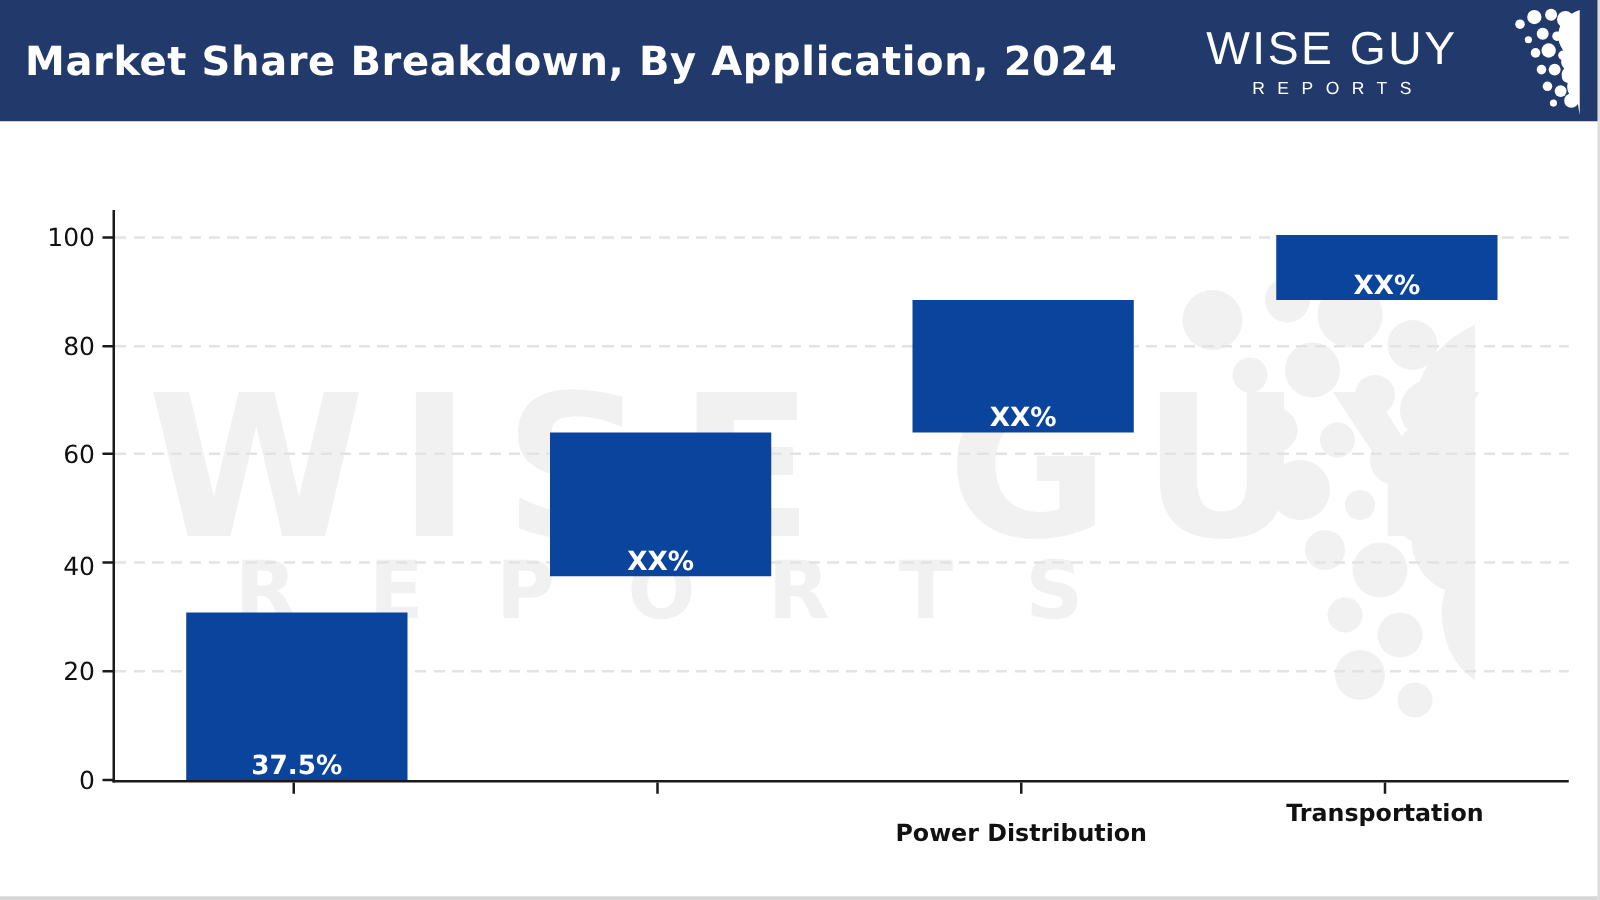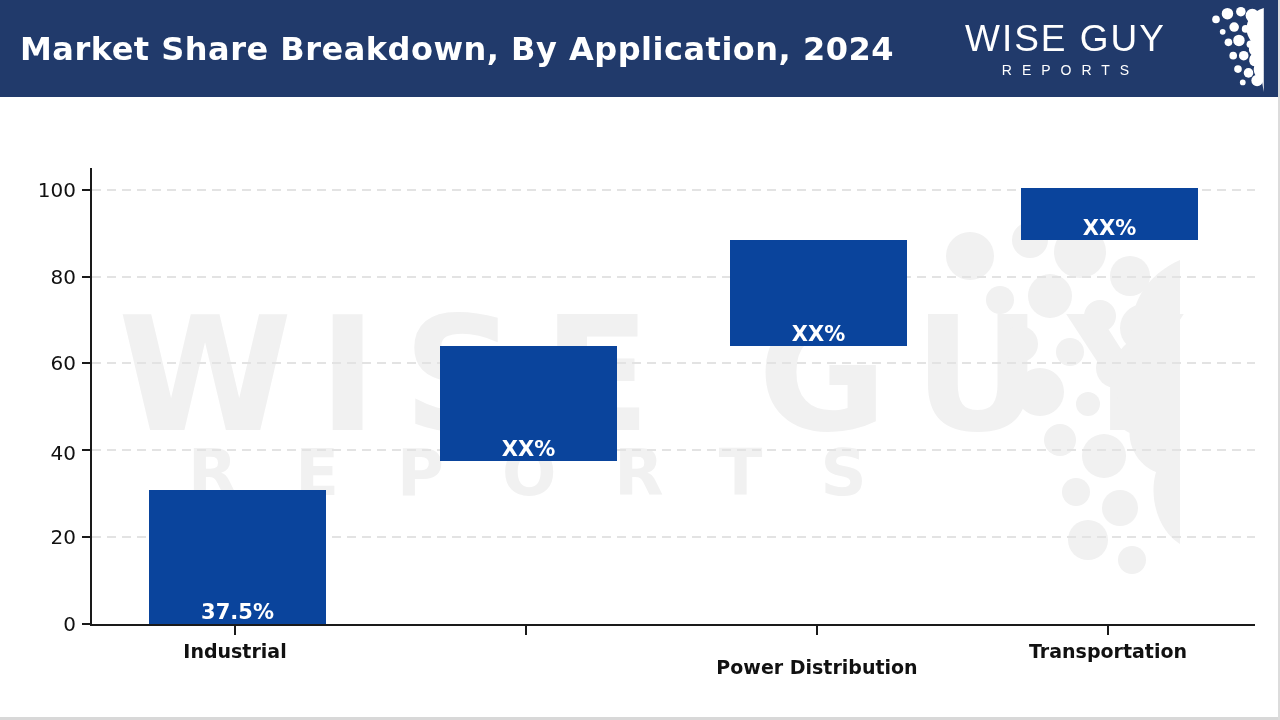--- a/index.html
+++ b/index.html
@@ -131,19 +131,18 @@
     <div class="ytick-label" style="left: 4px; top: 527.143px;">20</div>
     <div class="ytick-mark" style="left: 82px; top: 449.286px;"></div>
     <div class="ytick-label" style="left: 4px; top: 443px;">40</div>
     <div class="ytick-mark" style="left: 82px; top: 362.429px;"></div>
     <div class="ytick-label" style="left: 4px; top: 353.429px;">60</div>
     <div class="ytick-mark" style="left: 82px; top: 275.571px;"></div>
     <div class="ytick-label" style="left: 4px; top: 266.571px;">80</div>
     <div class="ytick-mark" style="left: 82px; top: 188.714px;"></div>
     <div class="ytick-label" style="left: 4px; top: 179.714px;">100</div>
     <div class="xtick-mark" style="left: 234px; top: 626px;"></div>
-    <div class="cat-label" style="left: 85px; top: 640px;">Industrial</div>
     <div class="xtick-mark" style="left: 525px; top: 626px;"></div>
     <div class="xtick-mark" style="left: 816px; top: 626px;"></div>
     <div class="cat-label" style="left: 667px; top: 656px; text-align: center;">Power Distribution</div>
     <div class="xtick-mark" style="left: 1107px; top: 626px;"></div>
     <div class="cat-label" style="left: 958px; top: 640px;">Transportation</div>
   </div>
 
 </body></html>

